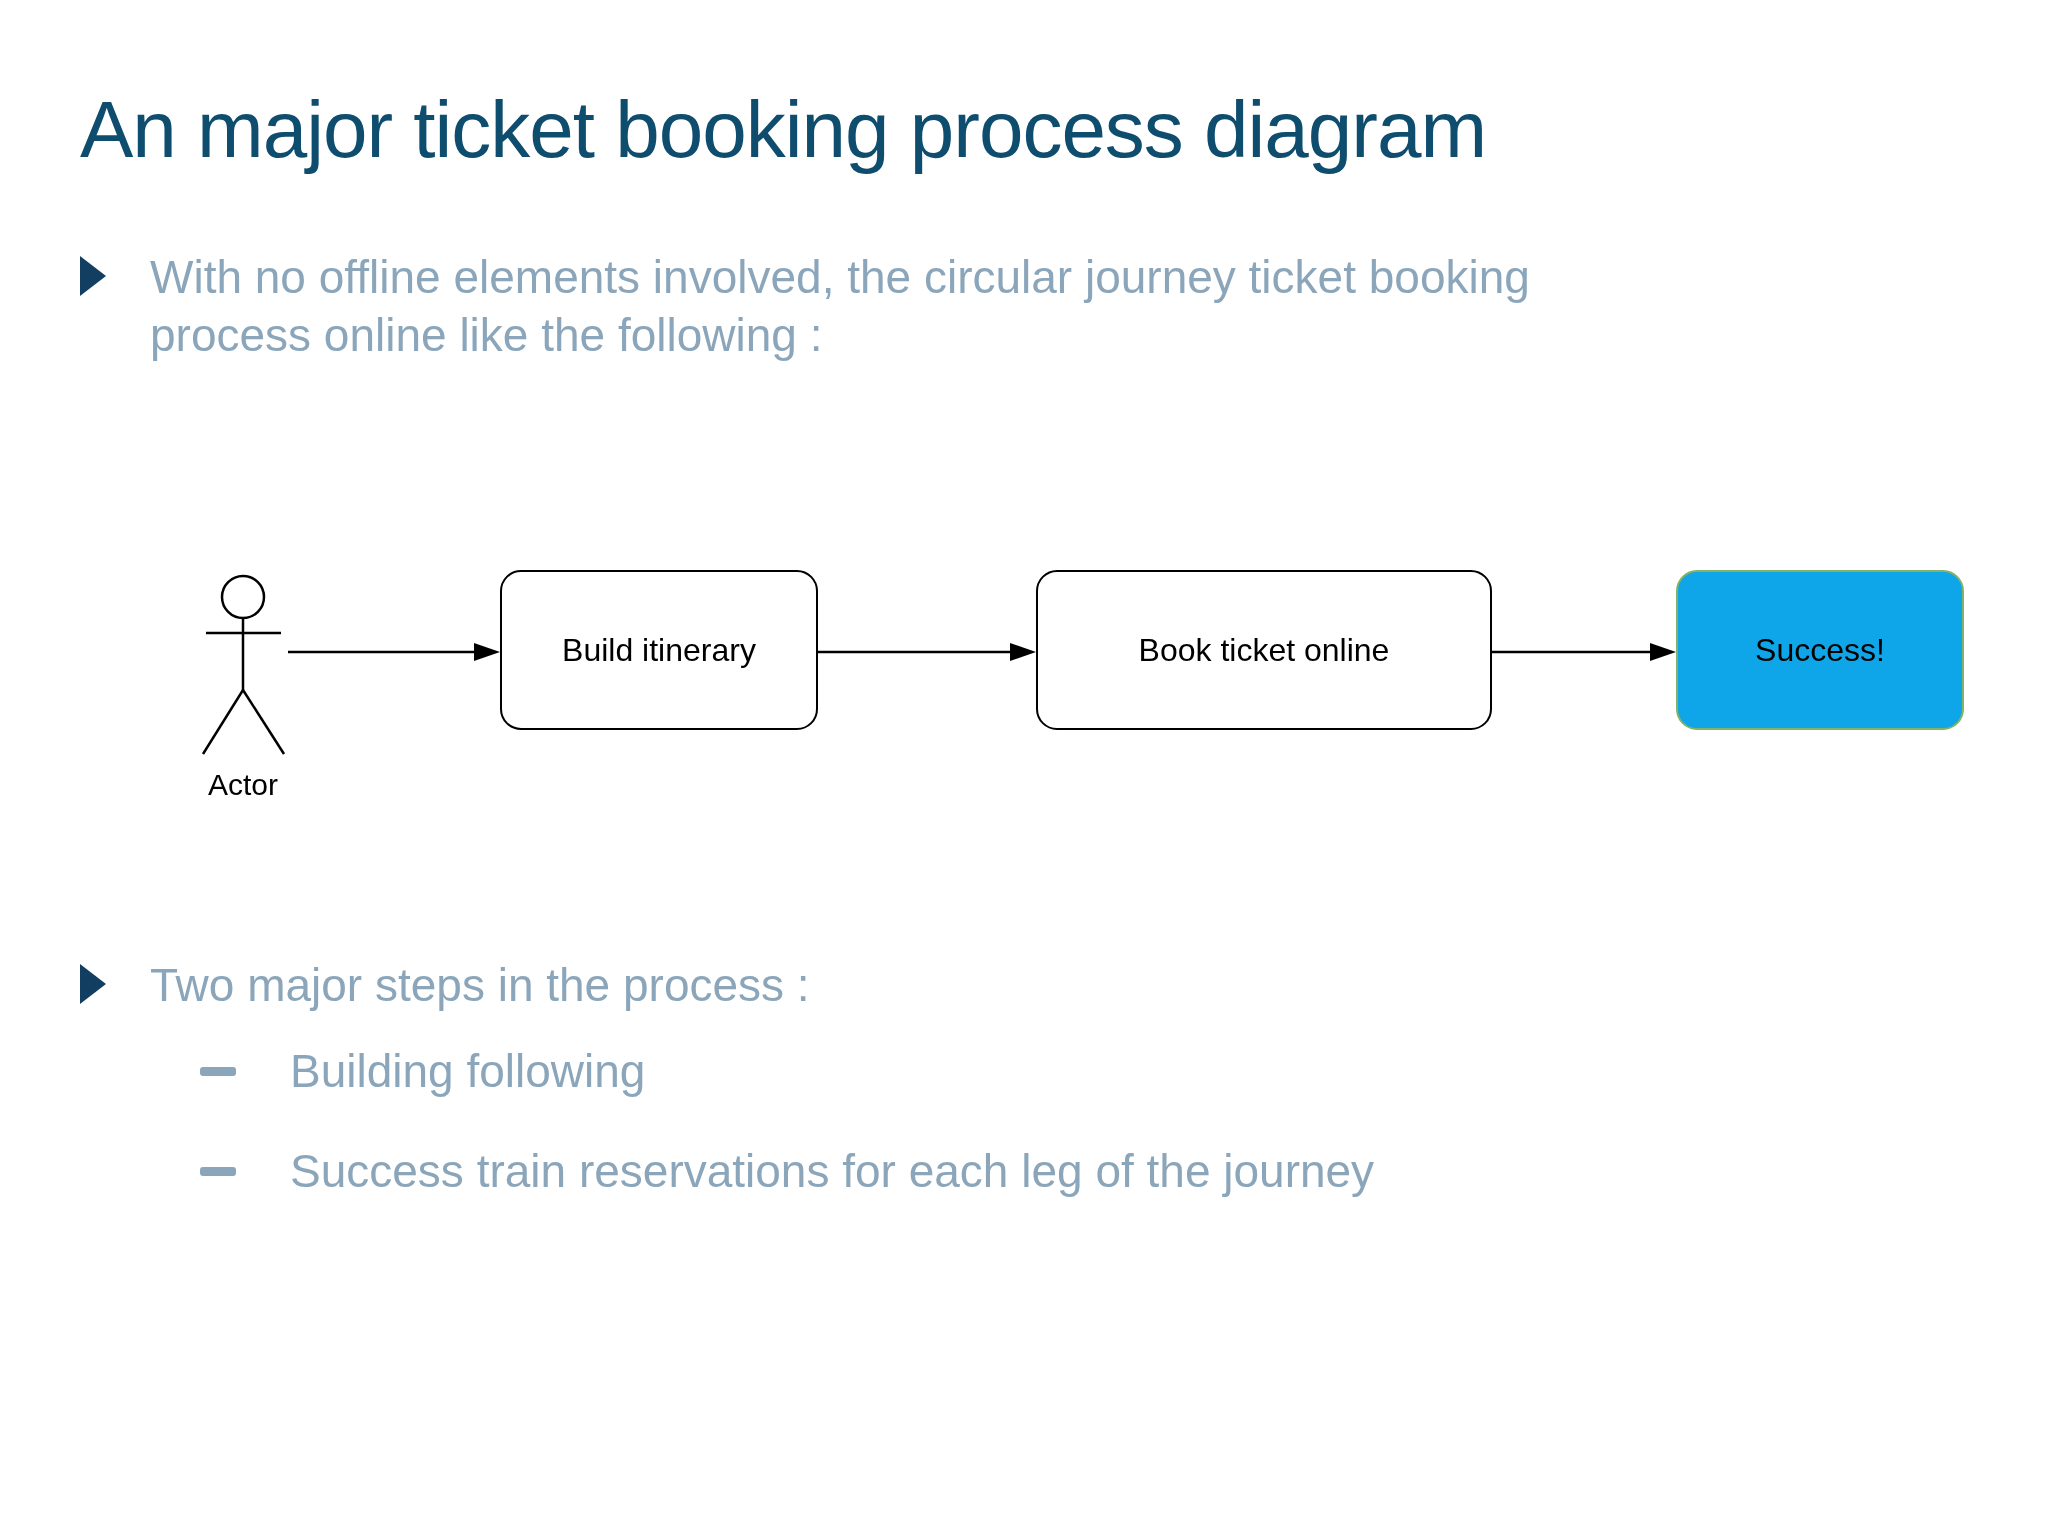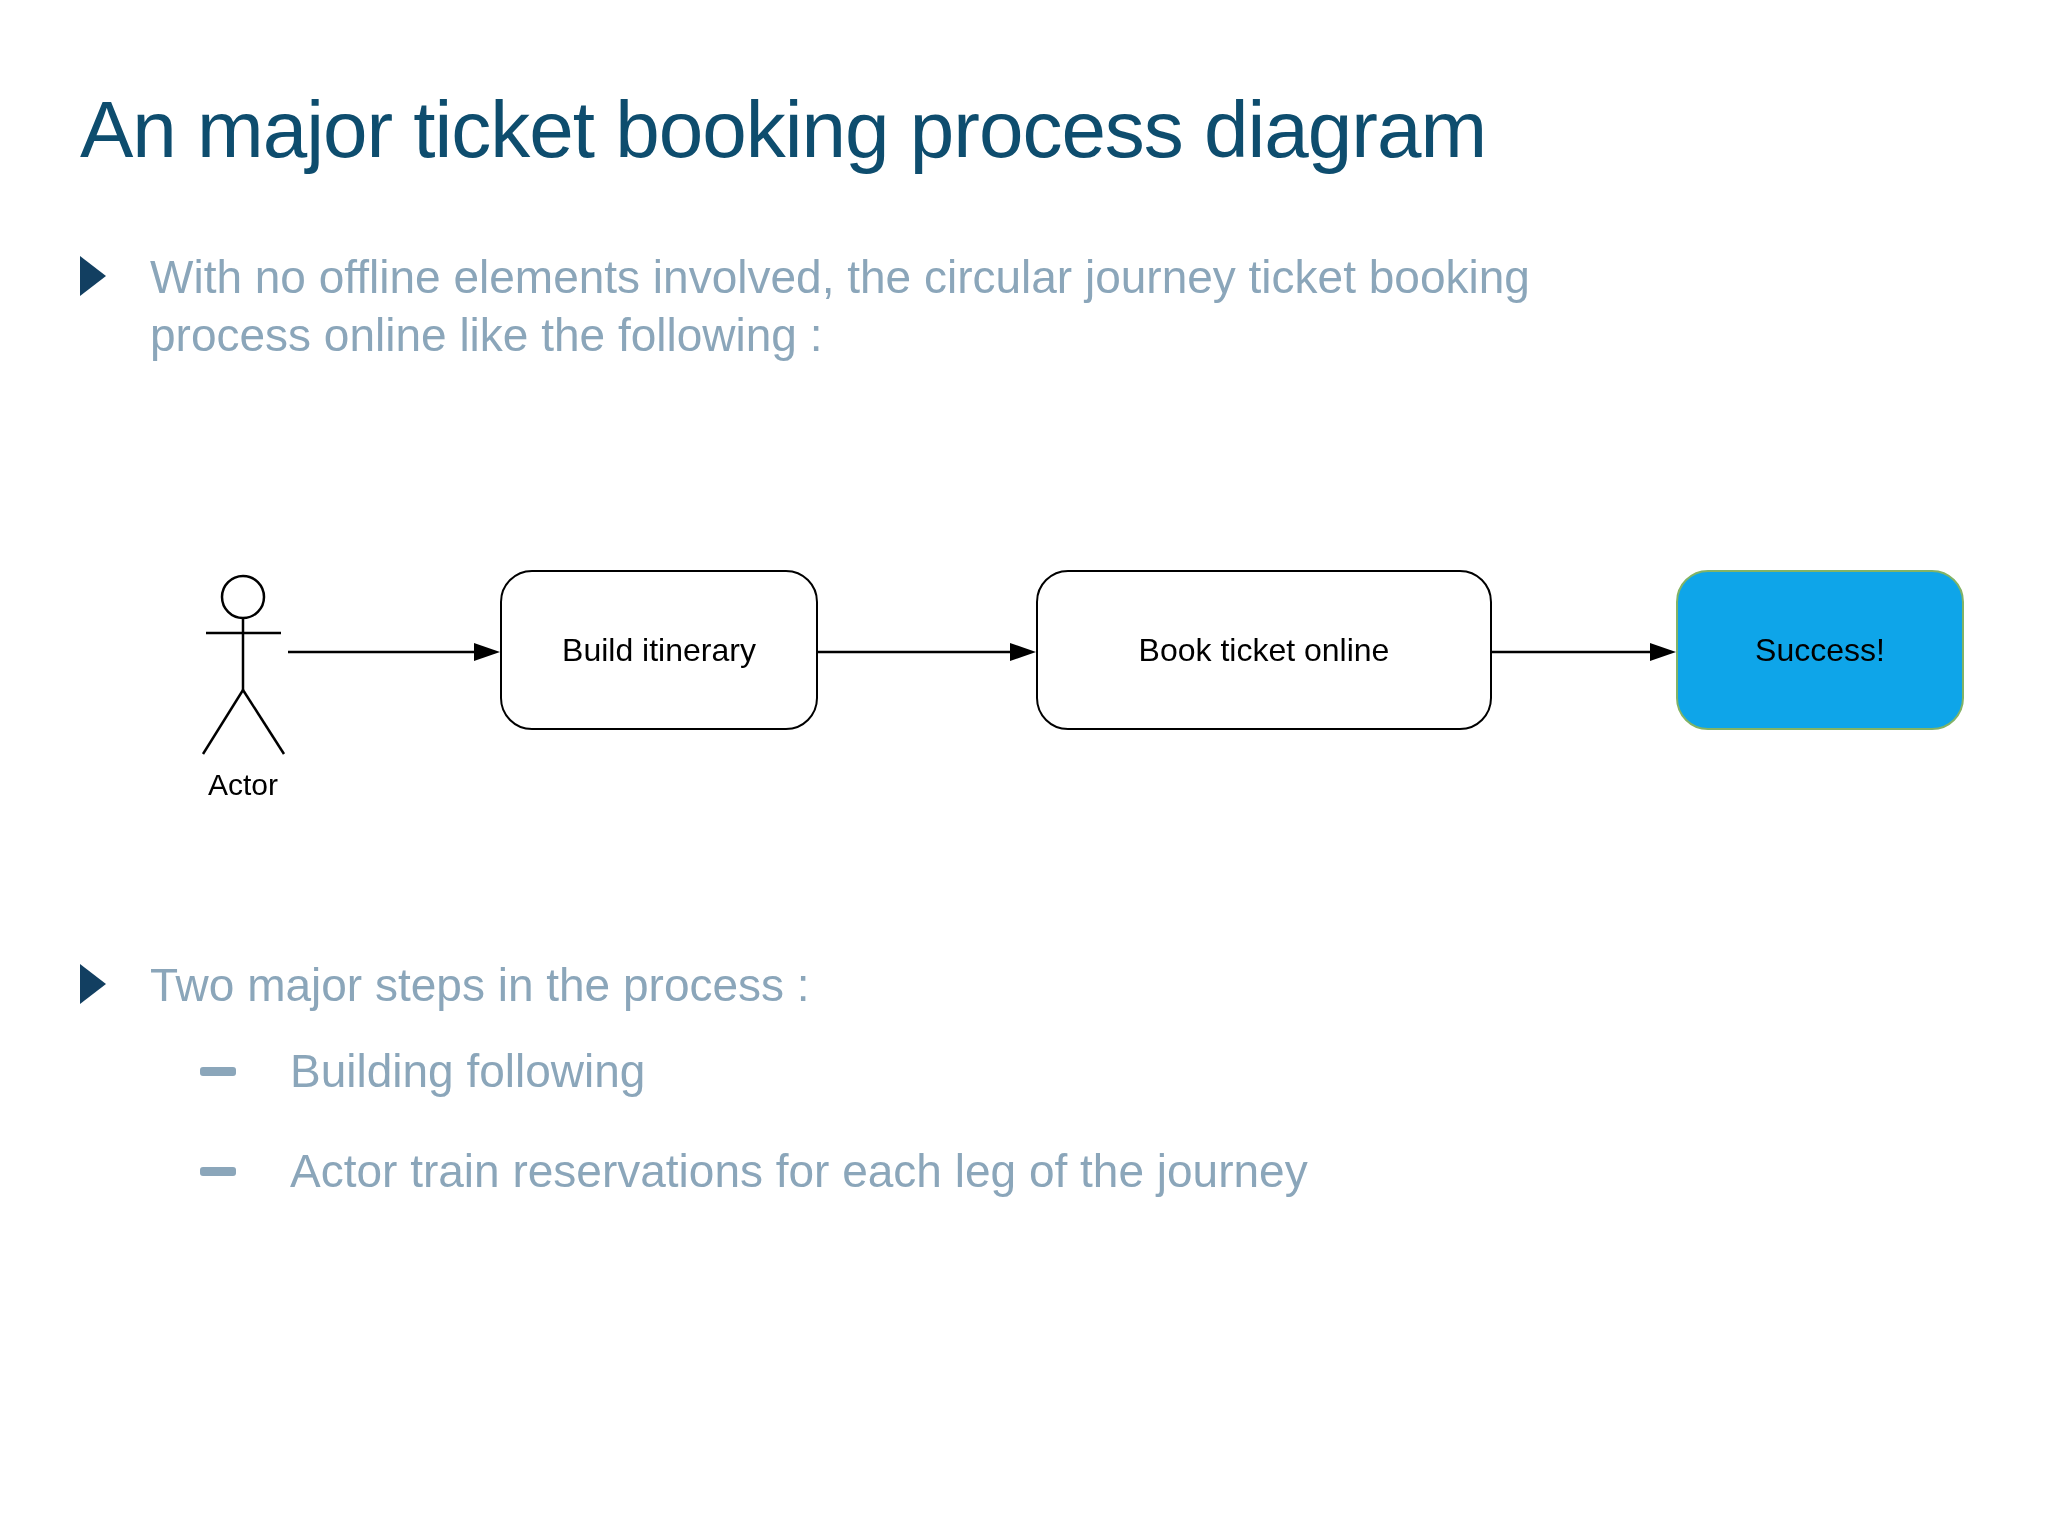--- a/index.html
+++ b/index.html
@@ -72,21 +72,21 @@
   .diagram svg {
     position: absolute;
     left: 0; top: 0;
   }
   .node {
     position: absolute;
     top: 30px;
     height: 160px;
     background: #ffffff;
     border: 2.5px solid #000000;
-    border-radius: 32px;
+    border-radius: 21px;
     display: flex;
     align-items: center;
     justify-content: center;
     box-sizing: border-box;
   }
   .node .node-label {
     font-size: 32px;
     color: #000000;
     white-space: nowrap;
   }
@@ -158,16 +158,16 @@
     <div class="bullet-text">Two major steps in the process :</div>
   </div>
 
   <div class="sub-bullet s1">
     <div class="dash-marker"></div>
     <div class="sub-text">Building following</div>
   </div>
 
   <div class="sub-bullet s2">
     <div class="dash-marker"></div>
-    <div class="sub-text">Actor train reservations for each leg of the journey</div>
+    <div class="sub-text">Success train reservations for each leg of the journey</div>
   </div>
 
 </div>
 
 </body></html>

